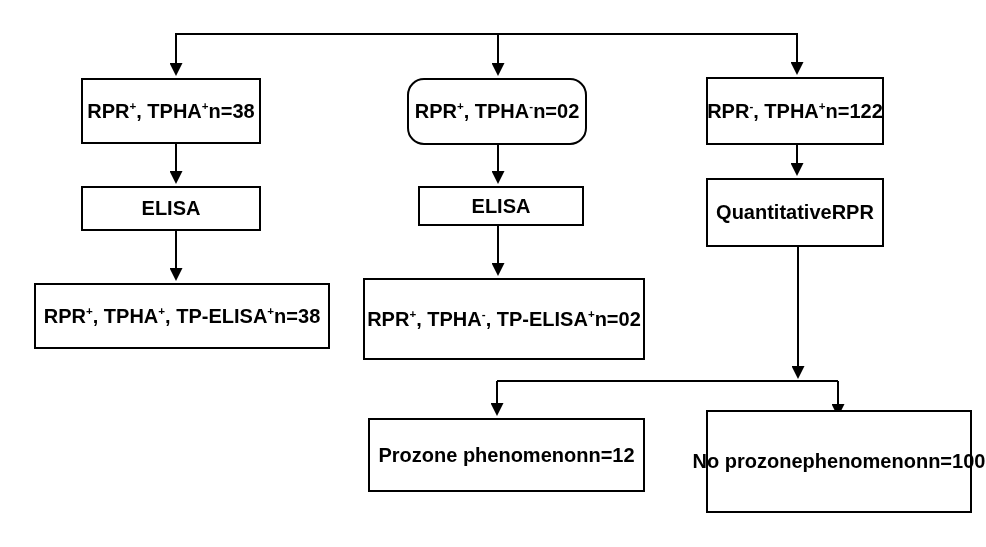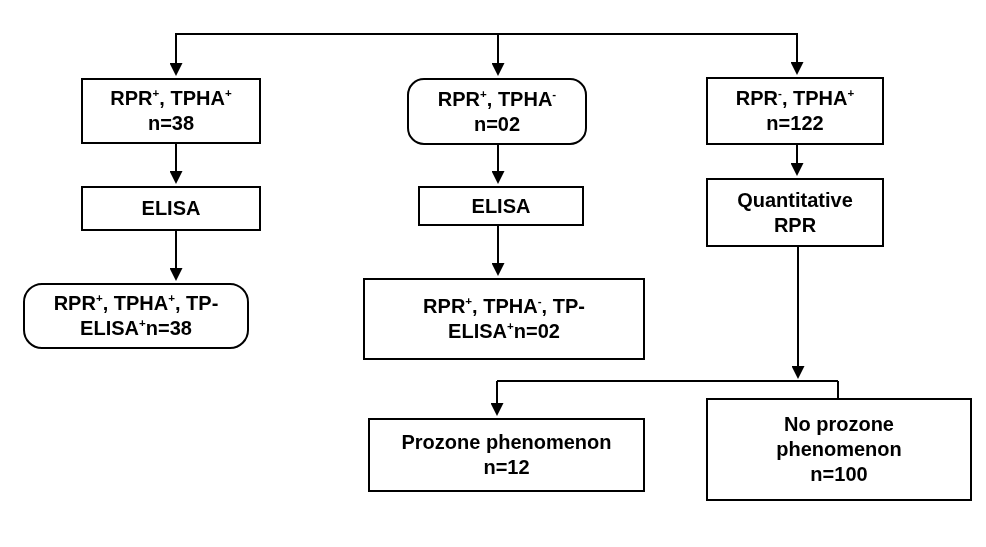--- a/index.html
+++ b/index.html
@@ -37,21 +37,21 @@
   }
   .box {
     position: absolute;
     background: var(--box-bg);
     border: 2px solid var(--box-border);
     color: var(--text);
     font-weight: bold;
     font-size: 20px;
     line-height: 1.25;
     display: flex;
-    flex-direction: column;
+    flex-direction: row;
     align-items: center;
     justify-content: center;
     text-align: center;
     white-space: nowrap;
   }
   .box .tline { display: block; }
   .box sup {
     font-size: 58%;
     line-height: 0;
     vertical-align: super;
@@ -109,34 +109,34 @@
 
   <div class="box" style="left:418px; top:186px; width:166px; height:40px;">
       <div class="tline"><span>ELISA</span></div>
     </div>
 
   <div class="box" style="left:706px; top:178px; width:178px; height:69px;text-align:center;">
       <div class="tline"><span>Quantitative</span></div>
       <div class="tline"><span>RPR</span></div>
     </div>
 
-  <div class="box" style="left:23px;  top:283px; width:226px; height:66px;border-radius:19px;">
+  <div class="box" style="left:34px;  top:283px; width:296px; height:66px;">
       <div class="tline"><span>RPR</span><sup>+</sup><span>, TPHA</span><sup>+</sup><span>, TP-</span></div>
       <div class="tline"><span>ELISA</span><sup>+</sup><span>n=38</span></div>
     </div>
 
   <div class="box" style="left:363px; top:278px; width:282px; height:82px;">
       <div class="tline"><span>RPR</span><sup>+</sup><span>, TPHA</span><sup>-</sup><span>, TP-</span></div>
       <div class="tline"><span>ELISA</span><sup>+</sup><span>n=02</span></div>
     </div>
 
   <div class="box" style="left:368px; top:418px; width:277px; height:74px;">
       <div class="tline"><span>Prozone phenomenon</span></div>
       <div class="tline"><span>n=12</span></div>
     </div>
 
-  <div class="box" style="left:706px; top:398px; width:266px; height:103px;align-items:center;">
+  <div class="box" style="left:706px; top:410px; width:266px; height:103px;align-items:center;">
       <div class="tline"><span>No prozone</span></div>
       <div class="tline"><span>phenomenon</span></div>
       <div class="tline"><span>n=100</span></div>
     </div>
 
 </div>
 
 </body></html>

